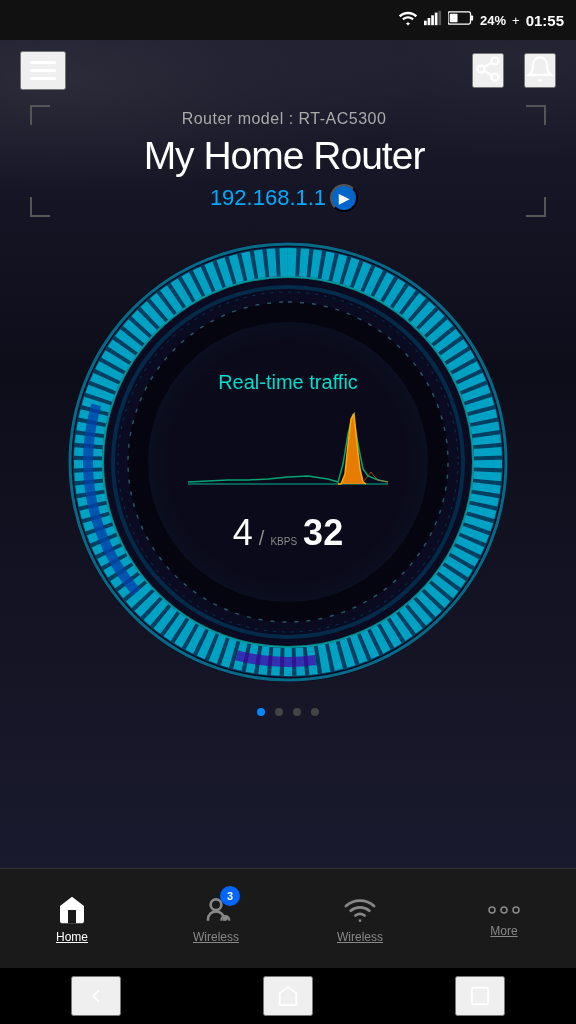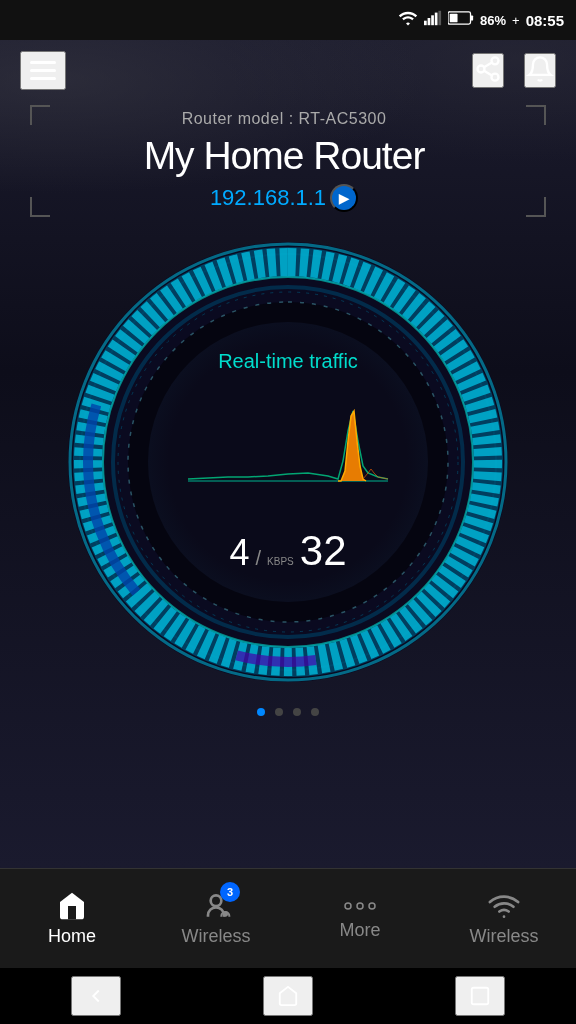--- a/index.html
+++ b/index.html
@@ -167,21 +167,20 @@
       transform: translate(-50%, -50%);
       width: 280px;
       height: 280px;
       background: radial-gradient(circle, #0a0a1a 60%, #0d1a2e 100%);
       border-radius: 50%;
       display: flex;
       flex-direction: column;
       align-items: center;
       justify-content: center;
       overflow: hidden;
-      gap: 18px;
     }
 
     .traffic-label {
       color: #00ddcc;
       font-size: 20px;
       margin-bottom: 10px;
       font-weight: 400;
     }
 
     .traffic-chart {
@@ -207,22 +206,22 @@
       font-size: 20px;
     }
     .traffic-unit {
       color: #888;
       font-size: 10px;
       text-align: center;
       line-height: 1.2;
     }
     .traffic-val-down {
       color: white;
-      font-size: 42px;
-      font-weight: 400;
+      font-size: 36px;
+      font-weight: 700;
     }
 
     
     #page-dots {
       display: flex;
       gap: 10px;
       margin-top: 16px;
     }
     .dot {
       width: 8px;
@@ -256,21 +255,22 @@
       height: 100%;
       position: relative;
     }
 
     .nav-item.active .nav-label {
       color: white;
     }
 
     .nav-item .nav-label {
       color: #888;
-      font-size: 18px;
+      font-size: 12px;
+      text-decoration: underline;
     }
 
     .nav-icon-wrap {
       position: relative;
       display: flex;
       align-items: center;
       justify-content: center;
     }
 
     .badge {
@@ -348,23 +348,23 @@
     </span>
 
     <span>
       <svg width="26" height="14" viewBox="0 0 30 16" fill="white">
         <rect x="0" y="1" width="26" height="14" rx="2" stroke="white" stroke-width="1.5" fill="none"></rect>
         <rect x="26" y="5" width="3" height="6" rx="1" fill="white"></rect>
         <rect x="2" y="3" width="9" height="10" rx="1" fill="white"></rect>
         <rect x="1" y="0" width="1" height="1" fill="white"></rect>
       </svg>
     </span>
-    <span class="status-text" style="font-size:13px;">86%</span>
+    <span class="status-text" style="font-size:13px;">24%</span>
     <span style="color:white;font-size:13px;">+</span>
-    <span class="status-text">08:55</span>
+    <span class="status-text">01:55</span>
   </div>
 </div>
 
 <div id="main-content">
   <div class="bg-texture"></div>
 
   <div id="top-nav">
     <button class="hamburger-btn">
       <span></span>
       <span></span>
@@ -485,39 +485,39 @@
         <circle cx="19" cy="18" r="2" fill="#888" stroke="none"></circle>
         <path d="M16 20v-.5a3 3 0 0 1 6 0V20" stroke="#888" stroke-width="1.5"></path>
       </svg>
       <div class="badge">3</div>
     </div>
     <span class="nav-label">Wireless</span>
   </div>
 
   <div class="nav-item">
     <div class="nav-icon-wrap">
-      <svg width="32" height="20" viewBox="0 0 32 12">
-        <circle cx="4" cy="6" r="3" fill="none" stroke="#888" stroke-width="1.5"></circle>
-        <circle cx="16" cy="6" r="3" fill="none" stroke="#888" stroke-width="1.5"></circle>
-        <circle cx="28" cy="6" r="3" fill="none" stroke="#888" stroke-width="1.5"></circle>
-      </svg>
-    </div>
-    <span class="nav-label">More</span>
-  </div>
-
-  <div class="nav-item">
-    <div class="nav-icon-wrap">
       <svg width="32" height="32" viewBox="0 0 24 24" fill="none" stroke="#888" stroke-width="2">
         <path d="M1.42 9a16 16 0 0 1 21.16 0" stroke-linecap="round"></path>
         <path d="M5 12.55a11 11 0 0 1 14.08 0" stroke-linecap="round"></path>
         <path d="M8.53 16.11a6 6 0 0 1 6.95 0" stroke-linecap="round"></path>
         <circle cx="12" cy="20" r="1" fill="#888" stroke="none"></circle>
       </svg>
     </div>
     <span class="nav-label">Wireless</span>
+  </div>
+
+  <div class="nav-item">
+    <div class="nav-icon-wrap">
+      <svg width="32" height="20" viewBox="0 0 32 12">
+        <circle cx="4" cy="6" r="3" fill="none" stroke="#888" stroke-width="1.5"></circle>
+        <circle cx="16" cy="6" r="3" fill="none" stroke="#888" stroke-width="1.5"></circle>
+        <circle cx="28" cy="6" r="3" fill="none" stroke="#888" stroke-width="1.5"></circle>
+      </svg>
+    </div>
+    <span class="nav-label">More</span>
   </div>
 </div>
 
 <div id="android-nav">
   <button class="android-btn">
     <svg width="22" height="22" viewBox="0 0 24 24" fill="none" stroke="white" stroke-width="2">
       <polyline points="15 18 9 12 15 6"></polyline>
     </svg>
   </button>
   <button class="android-btn">

